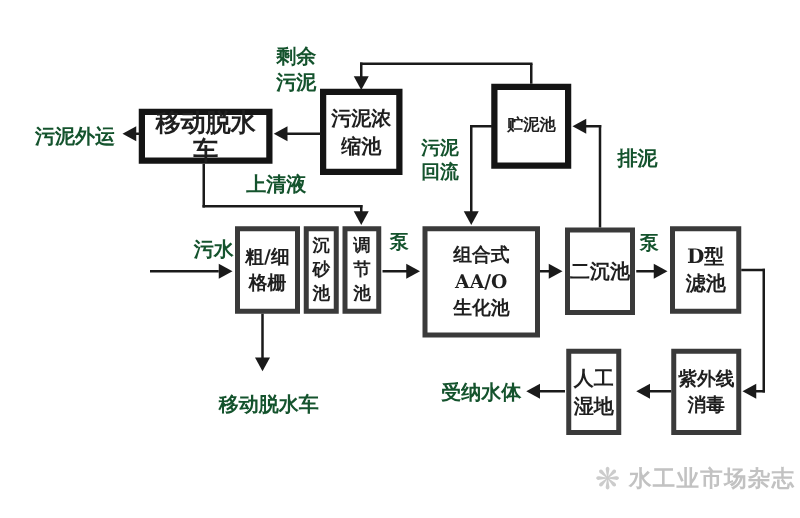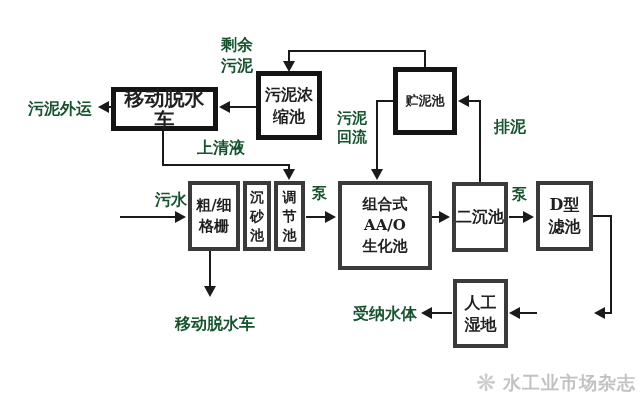--- a/index.html
+++ b/index.html
@@ -48,22 +48,24 @@
 砂
 池</div>
   <div class="box proc" style="left:274px;top:181px;width:31px;height:70px;font-size:14px;line-height:19px;">调
 节
 池</div>
   <div class="box proc" style="left:338px;top:181px;width:94px;height:89px;font-size:15px;line-height:21px;">组合式AA/O
 生化池</div>
   <div class="box proc" style="left:452px;top:182px;width:56px;height:70px;font-size:16px;line-height:22px;">二沉池</div>
   <div class="box proc" style="left:536px;top:181px;width:57px;height:70px;font-size:16px;line-height:22px;">D型
 滤池</div>
-  <div class="box proc" style="left:453px;top:279px;width:55px;height:69px;font-size:16px;line-height:22px;">人工
+  <div class="box proc" style="left:453px;top:279px;width:44px;height:69px;font-size:16px;line-height:22px;">人工
 湿地</div>
+  <div class="box proc" style="left:537px;top:279px;width:56px;height:69px;font-size:15px;line-height:21px;">紫外线
+消毒</div>
 
   <div class="lbl" style="left:221px;top:34px;width:36px;font-size:16px;line-height:21px;">剩余
 污泥</div>
   <div class="lbl" style="left:28px;top:99px;font-size:16px;">污泥外运</div>
   <div class="lbl" style="left:197px;top:138px;font-size:16px;">上清液</div>
   <div class="lbl" style="left:126px;top:190px;font-size:16px;margin-left:29px;">污水</div>
   <div class="lbl" style="left:312px;top:184px;font-size:15px;">泵</div>
   <div class="lbl" style="left:512px;top:185px;font-size:15px;">泵</div>
   <div class="lbl" style="left:337px;top:109px;width:38px;font-size:15px;line-height:19px;">污泥
 回流</div>

